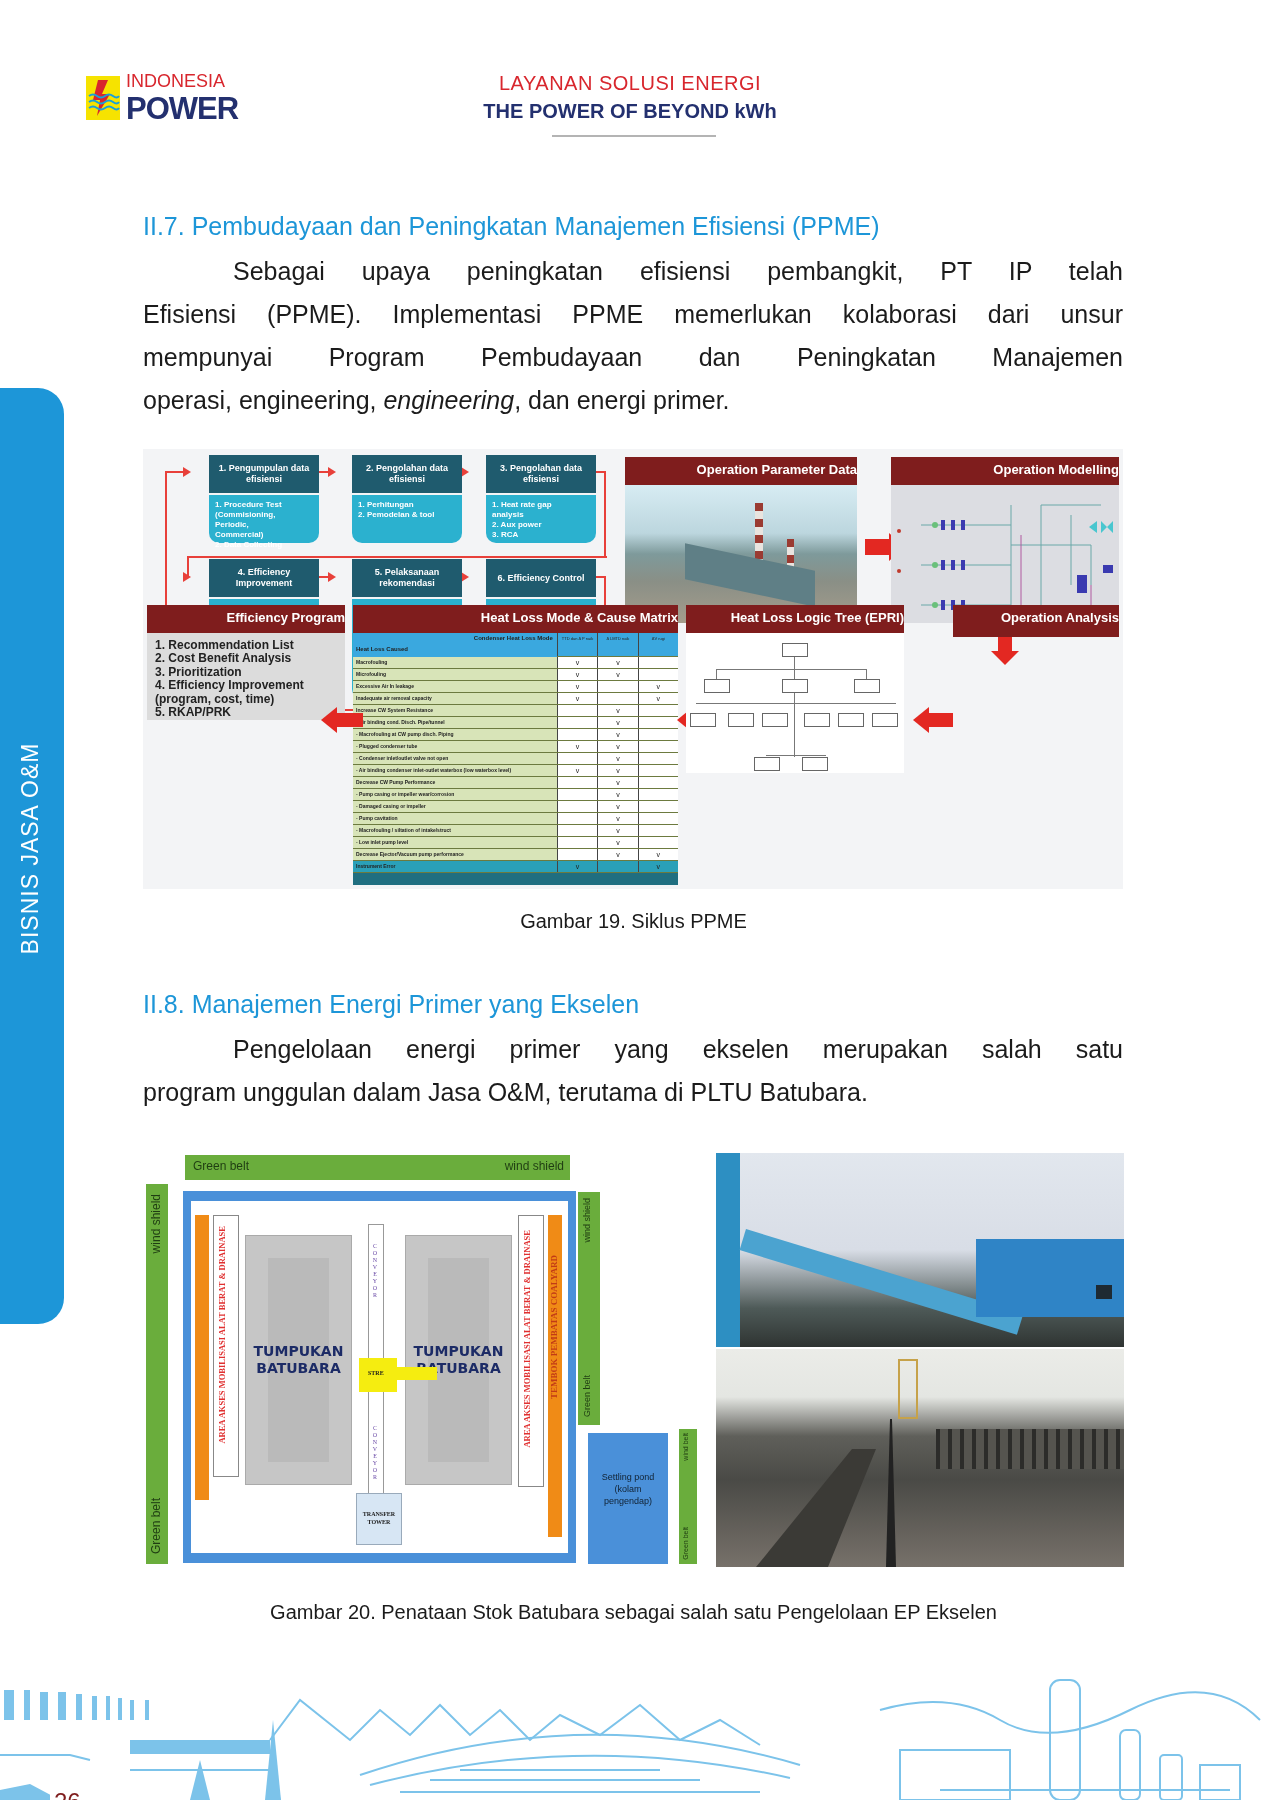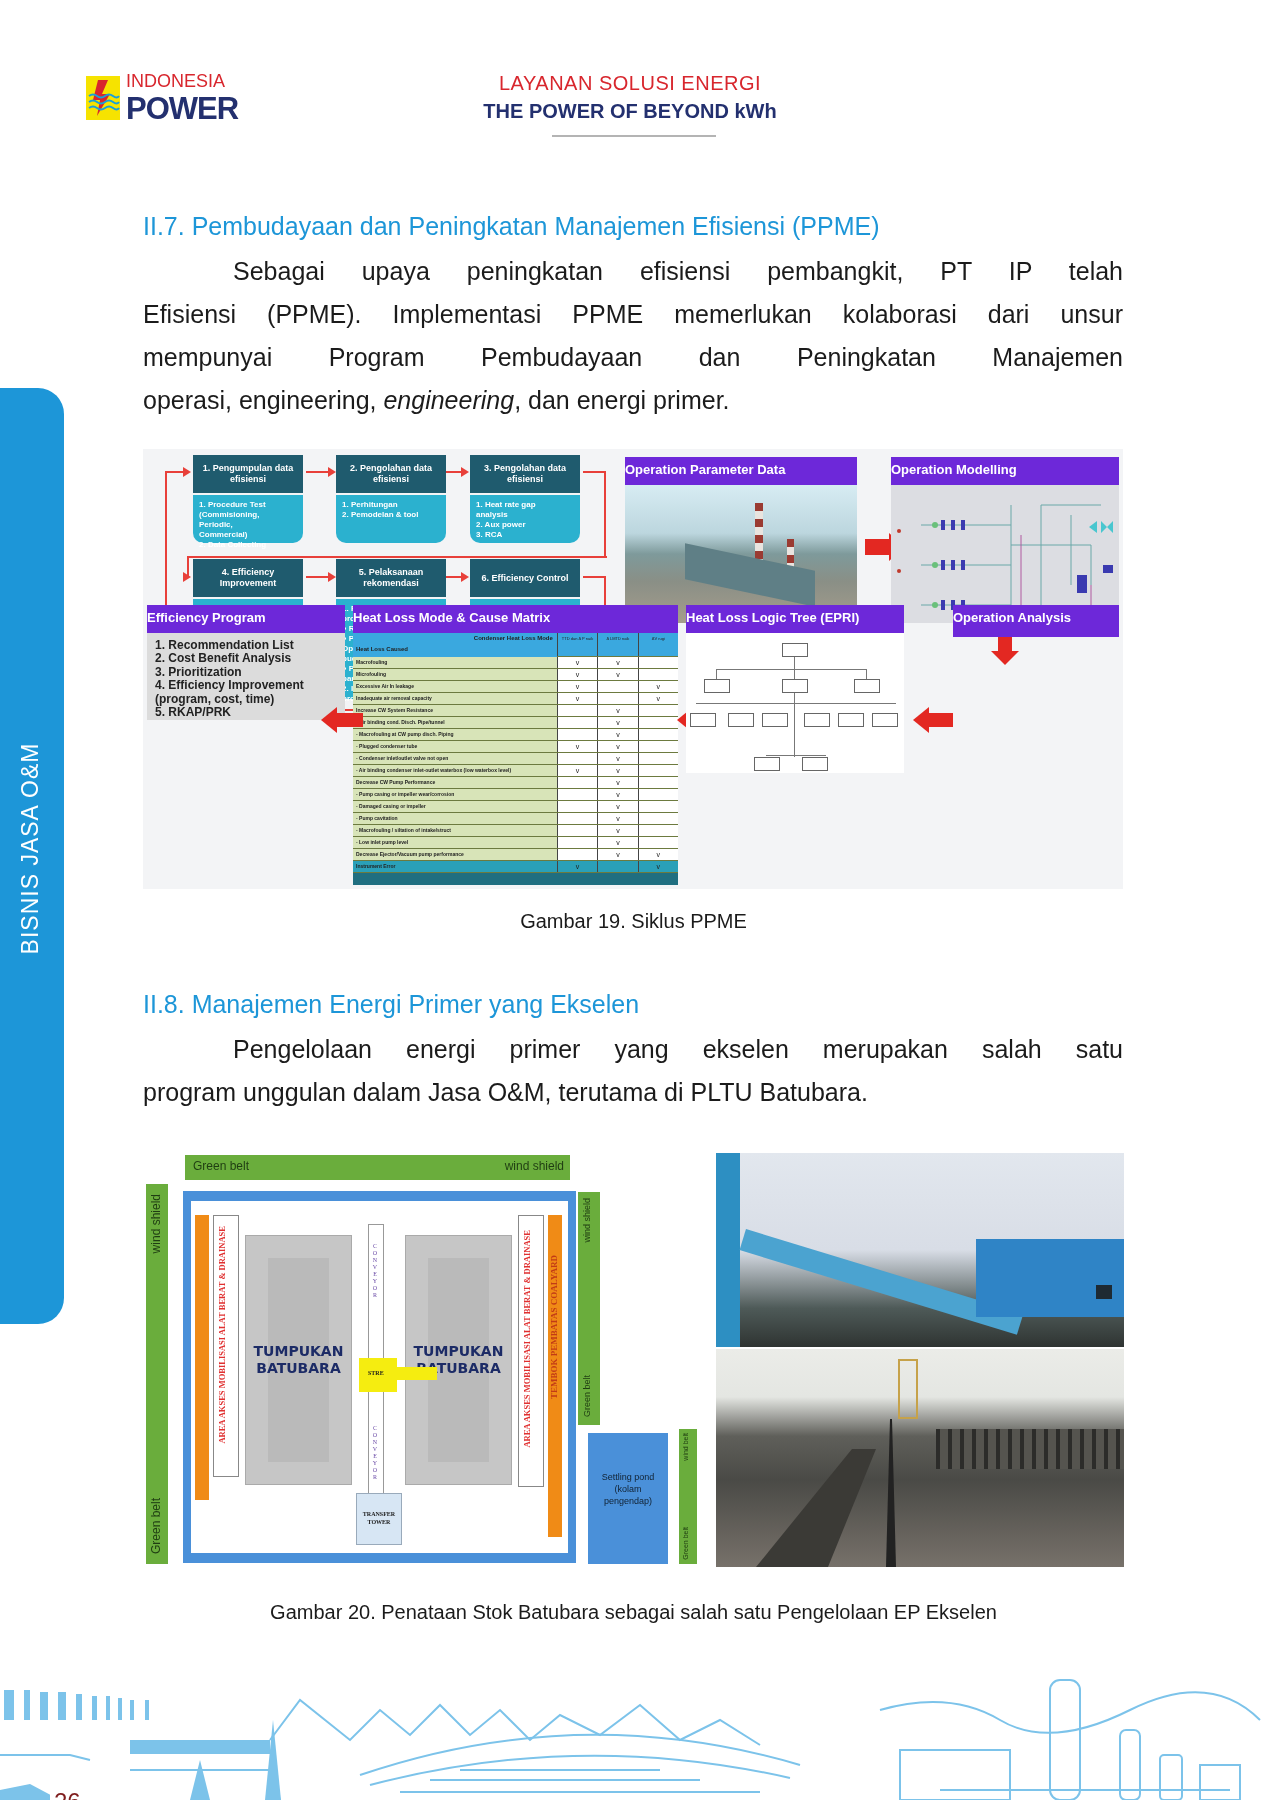--- a/index.html
+++ b/index.html
@@ -16,27 +16,27 @@
   
   .side{left:0;top:388px;width:64px;height:936px;background:#1d96d8;border-radius:0 26px 26px 0}
   .side-label{left:-170px;top:835px;width:400px;text-align:center;transform:rotate(-90deg);color:#fff;font-size:23px;letter-spacing:1px;white-space:nowrap}
   
   .h2{left:143px;font-size:25px;font-weight:normal;color:#1d96d8;white-space:nowrap}
   .para{left:143px;width:980px;font-size:25px;line-height:43px;text-align:justify;text-align-last:left;color:#1b1b1b}
   .para .ind{display:inline-block;width:90px}
   .caption{width:1267px;left:0;text-align:center;font-size:20px;color:#1b1b1b}
   
   .fig19{left:143px;top:449px;width:980px;height:440px;background:#f3f4f6}
-  .stepbox{position:absolute;width:110px;}
+  .stepbox{position:absolute;width:110px;margin-left:16px;}
   .step-h{background:#1f5b6e;color:#fff;font-size:9px;font-weight:bold;text-align:center;padding:4px 2px;line-height:11px;height:38px;display:flex;align-items:center;justify-content:center}
   .step-b{background:#2bb1cf;color:#fff;font-size:8px;font-weight:bold;padding:5px 6px;line-height:10px;border-radius:0 0 10px 10px;margin-top:2px}
   .step-b div{white-space:nowrap}
   .loopline{position:absolute;border:2px solid #e8403a}
   .arrow-r{position:absolute;width:0;height:0;border-top:5px solid transparent;border-bottom:5px solid transparent;border-left:8px solid #e8403a}
-  .panel-h{position:absolute;background:#6d28d9;color:#fff;font-size:13px;font-weight:bold;text-align:left;height:32px;line-height:26px;white-space:nowrap}
+  .panel-h{position:absolute;background:#7f1d1d;color:#fff;font-size:13px;font-weight:bold;text-align:right;height:32px;line-height:26px;white-space:nowrap}
   .photo-plant{position:absolute;background:linear-gradient(180deg,#d7ecf3 0%,#bcd6de 35%,#7e9a9b 50%,#8a8f86 70%,#a59d8c 100%)}
   .chimney{position:absolute;background:repeating-linear-gradient(180deg,#9a3b32 0 8px,#e9e4df 8px 16px)}
   .model{position:absolute;background:#dcdde2}
   .bigarrow{position:absolute;background:#e32822}
   .list-panel{position:absolute;background:#dcdcdc;font-size:12px;font-weight:bold;color:#222;padding:6px 8px;line-height:13.4px}
   .list-panel div{white-space:nowrap}
   .matrix{position:absolute;background:#1f6e80}
   .mx-row{display:flex;height:12px;border-bottom:1px solid #6c7a3f}
   .mx-c0{width:212px;background:#d8e4b8;font-size:5px;font-weight:bold;color:#222;padding-left:3px;line-height:11px;overflow:hidden;white-space:nowrap}
   .mx-c{width:42px;background:#fff;border-left:1px solid #444;font-size:7px;text-align:center;line-height:11px;color:#222}

